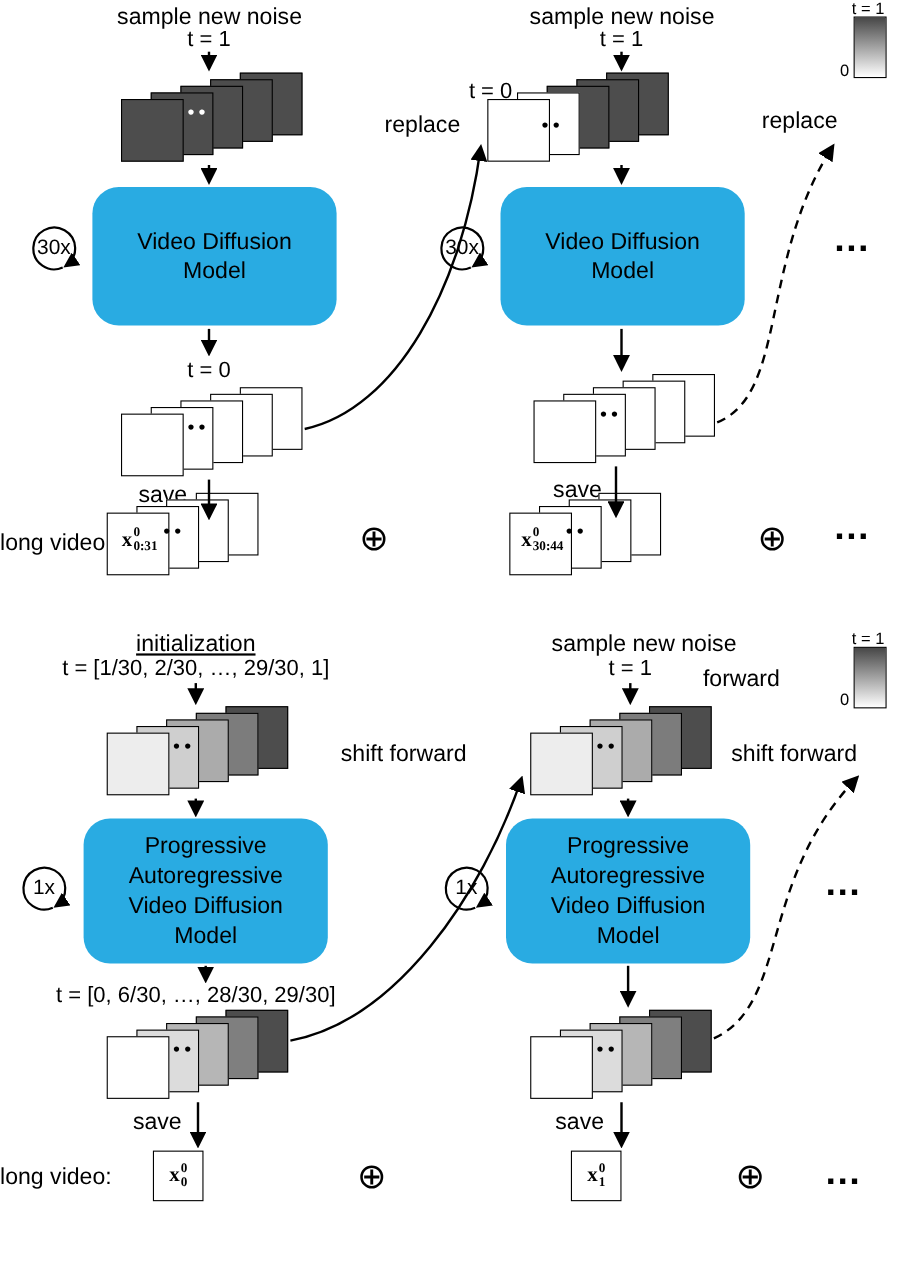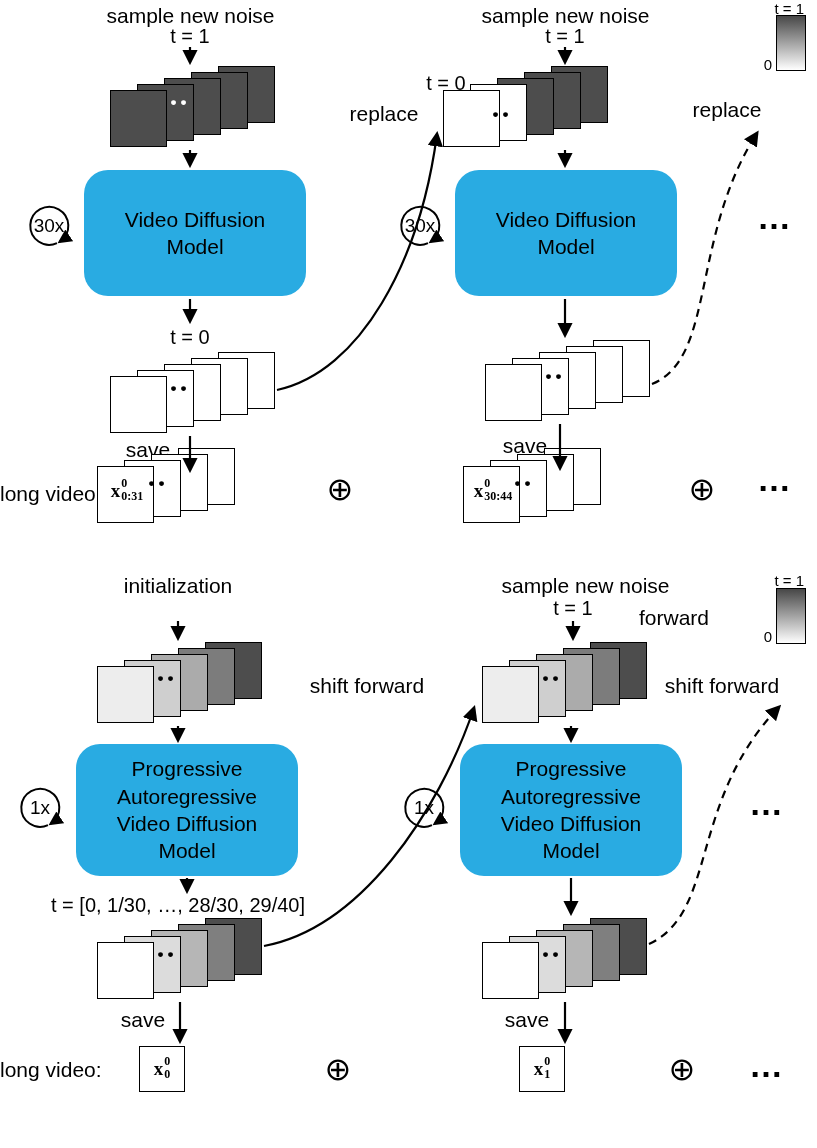--- a/index.html
+++ b/index.html
@@ -166,36 +166,37 @@
   <div class="oplus" style="left:680px; top:470px; width:44px;">⊕</div>
   <div class="dots3" style="left:740px; top:462px; width:70px;">…</div>
   <div class="dots3" style="left:740px; top:200px; width:70px;">…</div>
   <div class="lbl" style="left:682px; top:98px; width:90px;">replace</div>
 
   <div class="legend-lbl" style="left:740px; top:0px; width:64px;">t = 1</div>
   <div class="legend-bar" style="left:776px; top:15px;"></div>
   <div class="legend-lbl" style="left:750px; top:56px; width:22px;">0</div>
 
 
-  <div class="lbl" style="left:78px; top:574px; width:200px;">initialization</div>
+  <div class="lbl" style="left:78px; top:574px; width:200px;text-decoration:underline;">initialization</div>
+  <div class="lbl small" style="left:28px; top:597px; width:300px;">t = [1/30, 2/30, …, 29/30, 1]</div>
   <div class="stack" style="left: 97px; top: 642px; width: 165px; height: 81px;">
       <div class="frame" style="left: 0px; top: 24px; background: rgb(237, 237, 237); z-index: 5;"></div>
       <div class="frame" style="left: 27px; top: 18px; background: rgb(207, 207, 207); z-index: 4;"></div>
       <div class="frame" style="left: 54px; top: 12px; background: rgb(171, 171, 171); z-index: 3;"></div>
       <div class="frame" style="left: 81px; top: 6px; background: rgb(124, 124, 124); z-index: 2;"></div>
       <div class="frame" style="left: 108px; top: 0px; background: rgb(77, 77, 77); z-index: 1;"></div>
       <div class="stack-dots" style="color: rgb(0, 0, 0); left: 59px; top: 24px;">··</div>
     </div>
 
   <div class="bluebox" style="left:76px; top:744px; width:222px; height:132px;">
     <div class="boxlabel" style="width:170px;">Progressive Autoregressive Video Diffusion Model</div>
   </div>
   <div class="looplabel" style="left:10px; top:797px; width:60px;">1x</div>
 
-  <div class="lbl small" style="left:18px; top:894px; width:320px;">t = [0, 1/30, …, 28/30, 29/40]</div>
+  <div class="lbl small" style="left:18px; top:894px; width:320px;">t = [0, 6/30, …, 28/30, 29/30]</div>
   <div class="stack" style="left: 97px; top: 918px; width: 165px; height: 81px;">
       <div class="frame" style="left: 0px; top: 24px; background: rgb(255, 255, 255); z-index: 5;"></div>
       <div class="frame" style="left: 27px; top: 18px; background: rgb(220, 220, 220); z-index: 4;"></div>
       <div class="frame" style="left: 54px; top: 12px; background: rgb(182, 182, 182); z-index: 3;"></div>
       <div class="frame" style="left: 81px; top: 6px; background: rgb(127, 127, 127); z-index: 2;"></div>
       <div class="frame" style="left: 108px; top: 0px; background: rgb(77, 77, 77); z-index: 1;"></div>
       <div class="stack-dots" style="color: rgb(0, 0, 0); left: 59px; top: 24px;">··</div>
     </div>
   <div class="lbl" style="left:112px; top:1008px; width:62px;">save</div>
   <div class="lbl right" style="left:0px; top:1058px; width:96px;">long video:</div>

